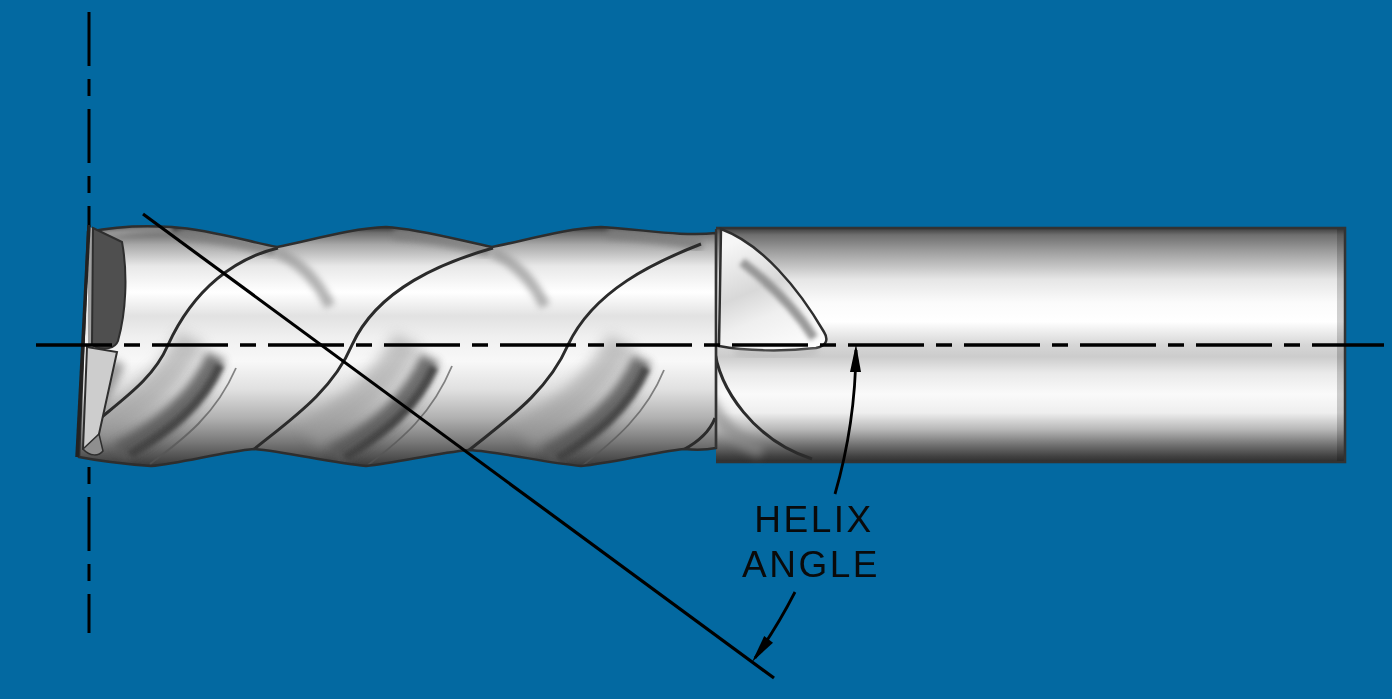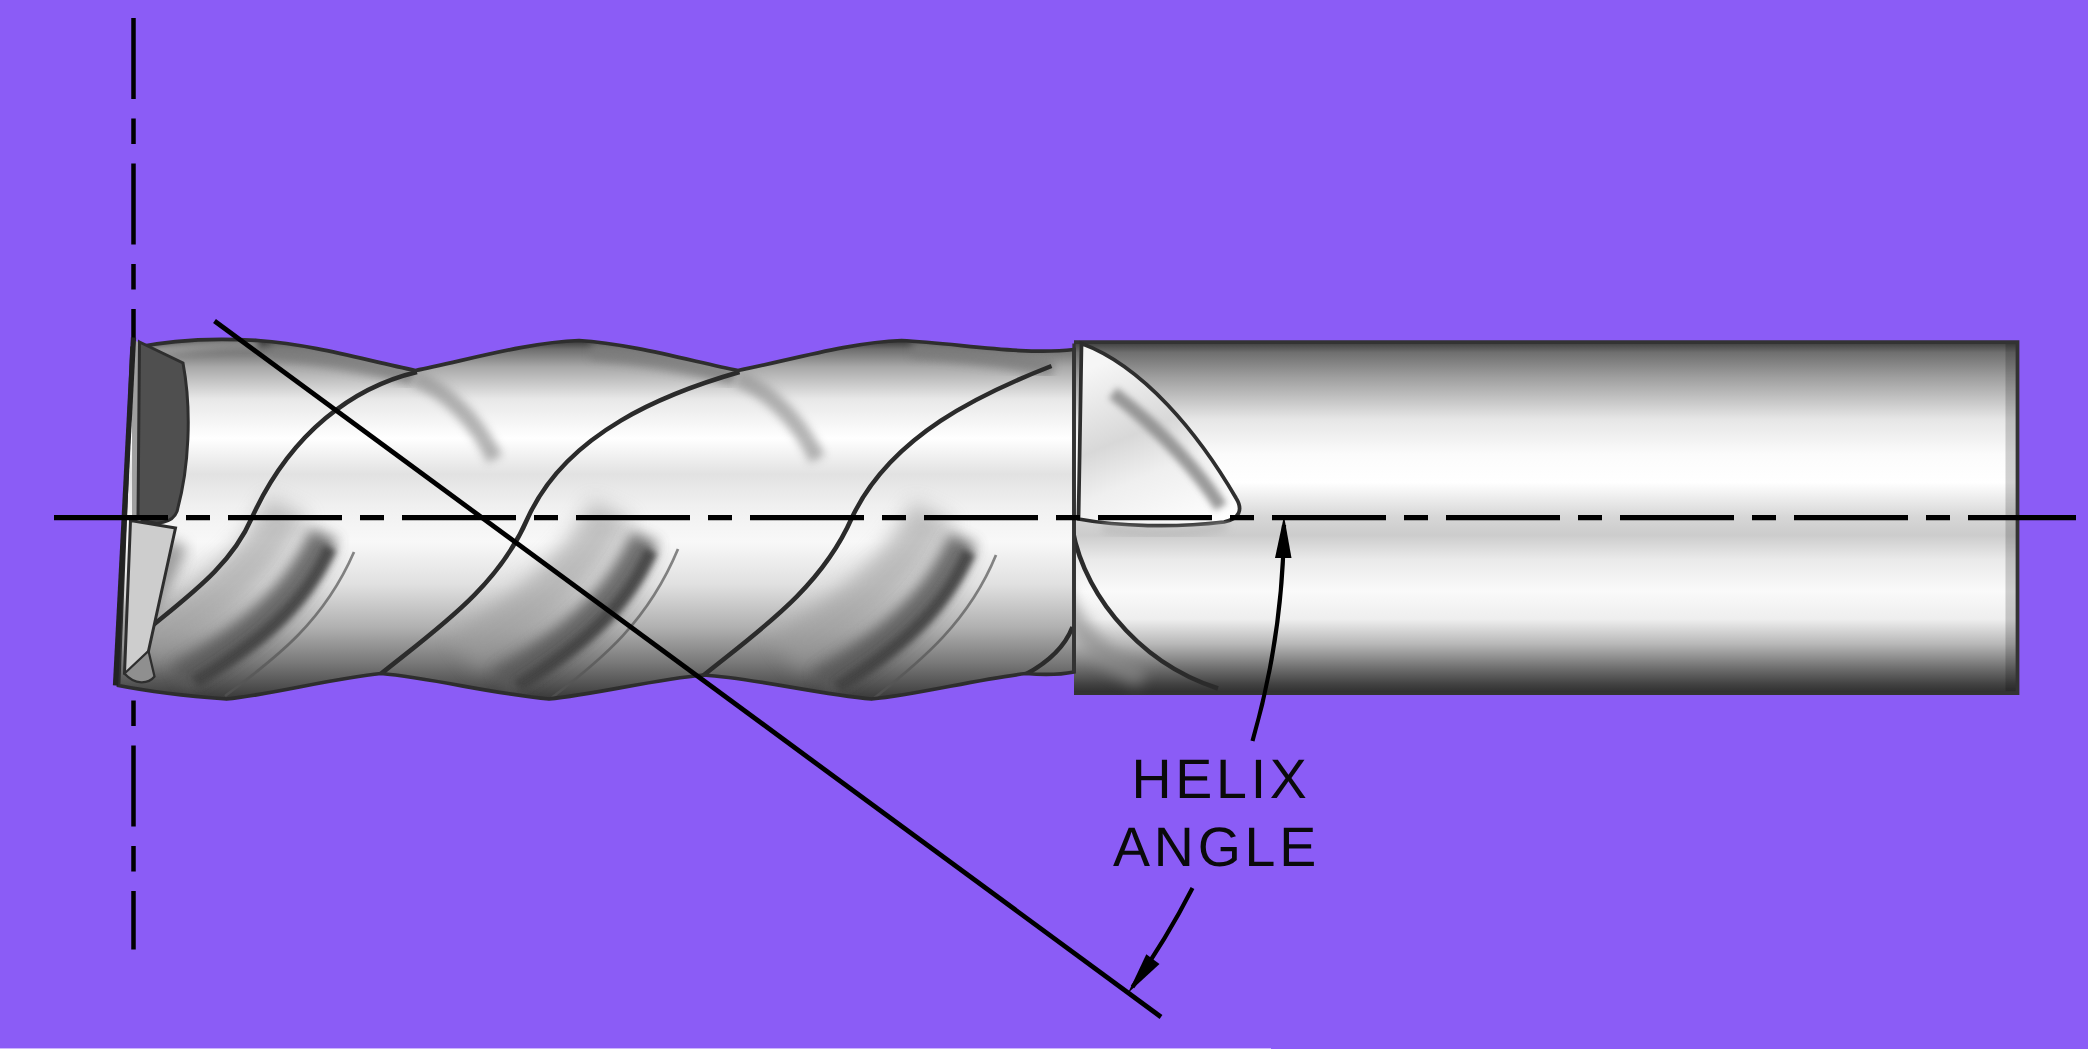--- a/index.html
+++ b/index.html
@@ -2,21 +2,21 @@
 <html><head>
 <meta charset="utf-8">
 <style>
   html, body {
     margin: 0; padding: 0;
     width: 1392px; height: 699px;
     background: #ffffff;
     overflow: hidden;
     font-family: "Liberation Sans", sans-serif;
   }
-  .canvas { position: relative; width: 1392px; height: 699px; background:#8b5cf6; }
+  .canvas { position: relative; width: 1392px; height: 699px; background:#0369a1; }
   svg { display: block; }
   text.callout {
     font-family: "Liberation Sans", sans-serif;
     font-size: 37px;
     letter-spacing: 2.5px;
   }
 </style>
 </head>
 <body>
 

